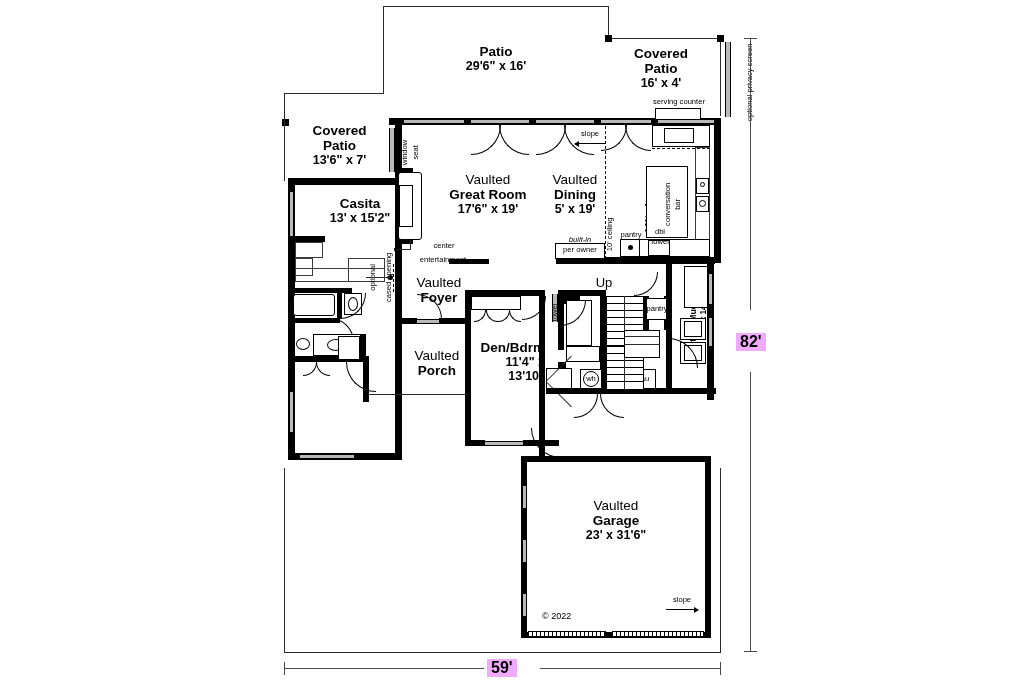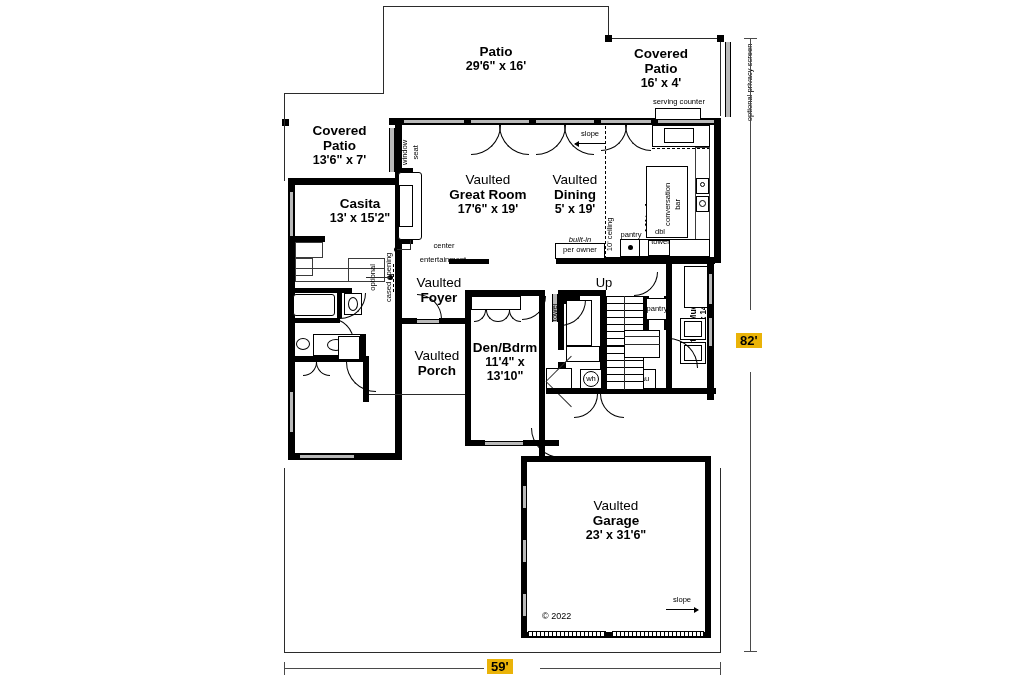--- a/index.html
+++ b/index.html
@@ -35,21 +35,21 @@
   .rm-name{font-size:13.5px;font-weight:bold;}
   .rm-name.light{font-weight:normal;}
   .rm-dim{font-size:12.5px;font-weight:bold;}
   .tiny{position:absolute;font-size:7.6px;line-height:1.15;text-align:center;white-space:nowrap;}
   .tiny.b{font-weight:bold;}
   .vert{transform-origin:center center;}
   .rot90{transform:rotate(-90deg);}
 
   
   .dimline{position:absolute;background:#4a4a4a;}
-  .dimtxt{position:absolute;font-size:13px;font-weight:bold;background:#eab308;padding:0 4px;}
+  .dimtxt{position:absolute;font-size:16px;font-weight:bold;background:#f0abfc;padding:0 4px;}
 
   .copy{position:absolute;font-size:9px;}
 
   
   .treads{position:absolute;}
   .treads i{position:absolute;left:0;right:0;height:0;border-top:1.1px solid #000;display:block;}
   .gdash{position:absolute;height:6px;box-sizing:border-box;border:1px solid #000;background:repeating-linear-gradient(to right,#fff 0 3px,#000 3px 4px);}
 
   .arrow-l,.arrow-r{position:absolute;height:0;border-top:1.1px solid #000;}
   .arrow-l:before{content:"";position:absolute;left:-1px;top:-3px;border-top:3px solid transparent;border-bottom:3px solid transparent;border-right:5px solid #000;}
@@ -261,21 +261,21 @@
   <div class="arc arc-tr" style="left:417px;top:294px;width:25px;height:25px;"></div>
 
   <div class="thin" style="left:369px;top:394px;width:100px;height:1.1px;"></div>
 
   <div class="wall" style="left:465px;top:290px;width:6px;height:156px;"></div>
   <div class="wall" style="left:465px;top:290px;width:80px;height:6px;"></div>
   <div class="wall" style="left:539px;top:290px;width:6px;height:156px;"></div>
   <div class="wall" style="left:465px;top:440px;width:20px;height:6px;"></div>
   <div class="win" style="left:485px;top:441px;width:38px;height:5px;"></div>
   <div class="wall" style="left:523px;top:440px;width:22px;height:6px;"></div>
-  <div class="lbl" style="left:465px;top:340px;width:80px;">
+  <div class="lbl" style="left:465px;top:340px;width:80px;text-align:right;">
     <div class="rm-name">Den/Bdrm</div>
     <div class="rm-dim">11'4" x</div>
     <div class="rm-dim">13'10"</div>
   </div>
 
   <div class="fix" style="left:471px;top:296px;width:50px;height:14px;"></div>
   <div class="arc arc-br" style="left:474px;top:310px;width:12px;height:12px;"></div>
   <div class="arc arc-bl" style="left:486px;top:310px;width:12px;height:12px;"></div>
   <div class="arc arc-br" style="left:498px;top:310px;width:12px;height:12px;"></div>
   <div class="arc arc-bl" style="left:509px;top:310px;width:12px;height:12px;"></div>

